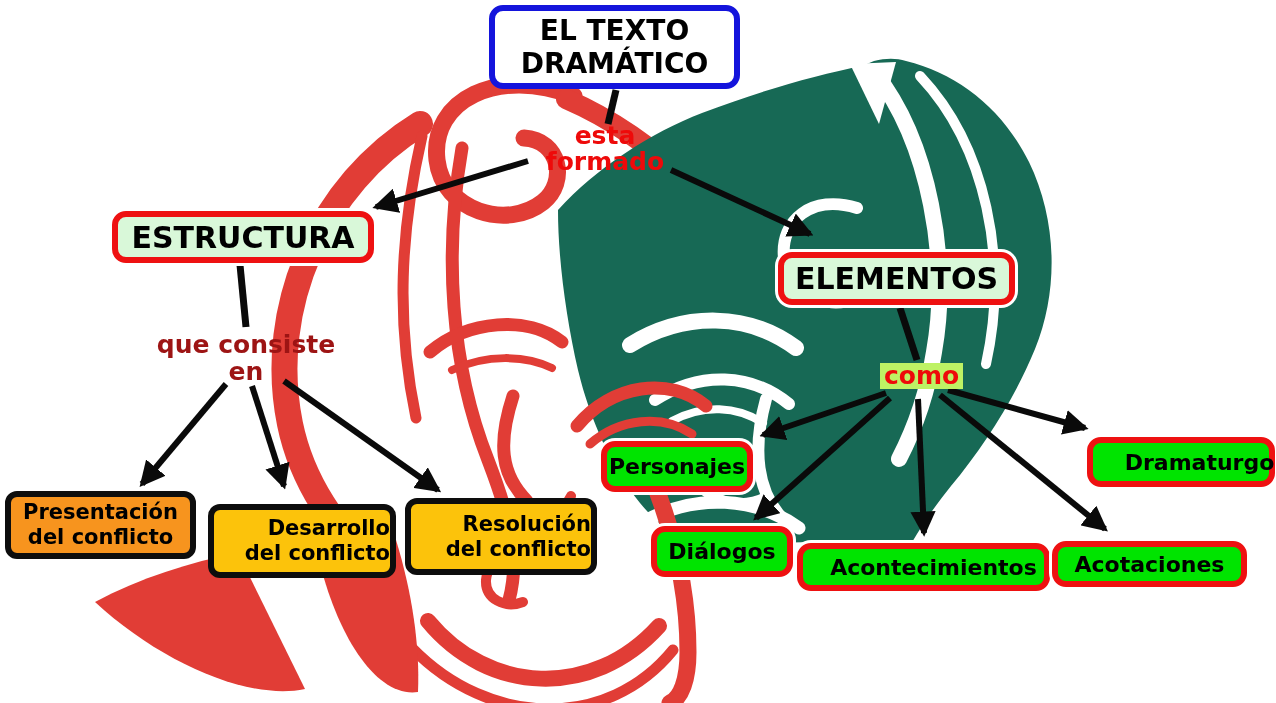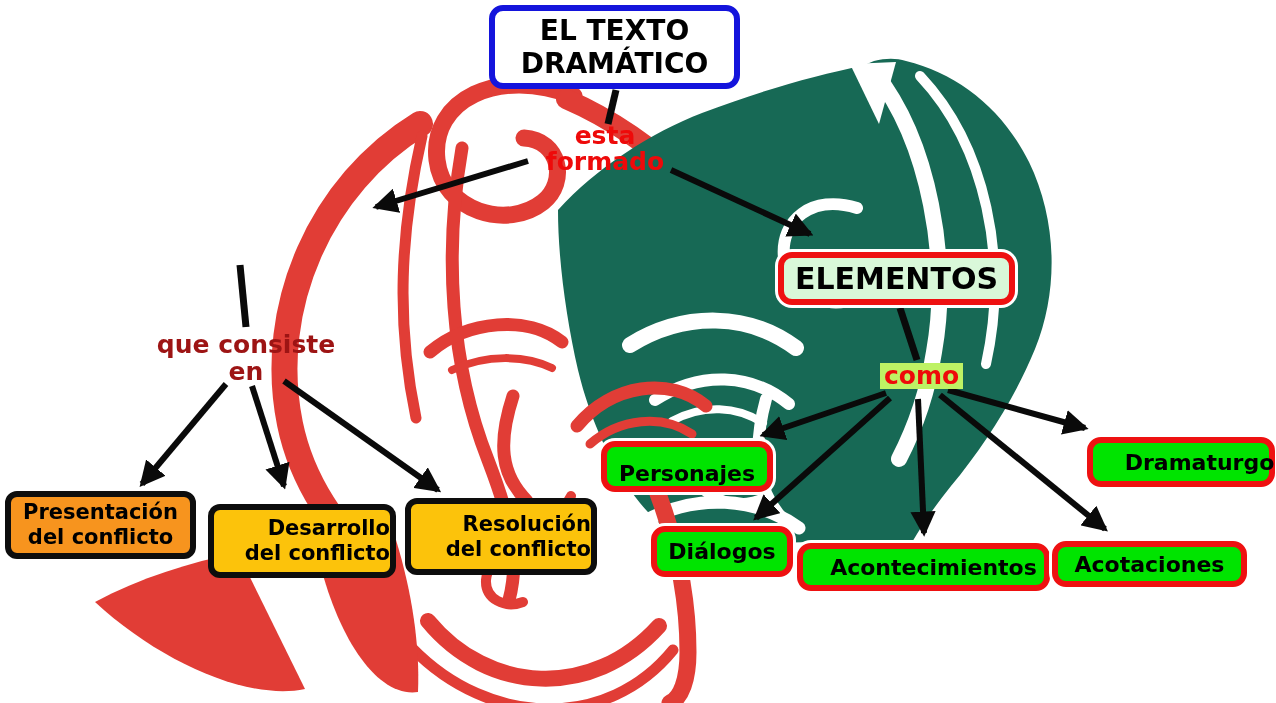--- a/index.html
+++ b/index.html
@@ -117,38 +117,41 @@
     <span>formado</span>
   </div>
   <div class="lbl maroon-lbl" style="left:146px;top:331px;width:200px;">
     <span>que consiste</span>
     <span>en</span>
   </div>
   <div class="lbl como-lbl" style="left:880px;top:363px;">
     <span>como</span>
   </div>
 
+  <div class="box pale-node" style="left:112px;top:211px;width:262px;height:52px;">
+    <span>ESTRUCTURA</span>
+  </div>
   <div class="box pale-node" style="left:778px;top:252px;width:237px;height:53px;">
     <span>ELEMENTOS</span>
   </div>
 
   <div class="box orange-node" style="left:5px;top:491px;width:191px;height:68px;">
     <span>Presentación</span>
     <span>del conflicto</span>
   </div>
   <div class="box gold-node" style="left:208px;top:504px;width:188px;height:74px;">
     <span>Desarrollo</span>
     <span>del conflicto</span>
   </div>
   <div class="box gold-node" style="left:405px;top:498px;width:192px;height:77px;">
     <span>Resolución</span>
     <span>del conflicto</span>
   </div>
 
-  <div class="box bright-node" style="left:601px;top:441px;width:172px;height:51px;justify-content:flex-end;">
+  <div class="box bright-node" style="left:601px;top:441px;width:152px;height:51px;">
     <span>Personajes</span>
   </div>
   <div class="box bright-node" style="left:651px;top:526px;width:142px;height:51px;">
     <span>Diálogos</span>
   </div>
   <div class="box bright-node" style="left:797px;top:543px;width:253px;height:48px;padding-left:20px;">
     <span>Acontecimientos</span>
   </div>
   <div class="box bright-node" style="left:1052px;top:541px;width:195px;height:46px;">
     <span>Acotaciones</span>

